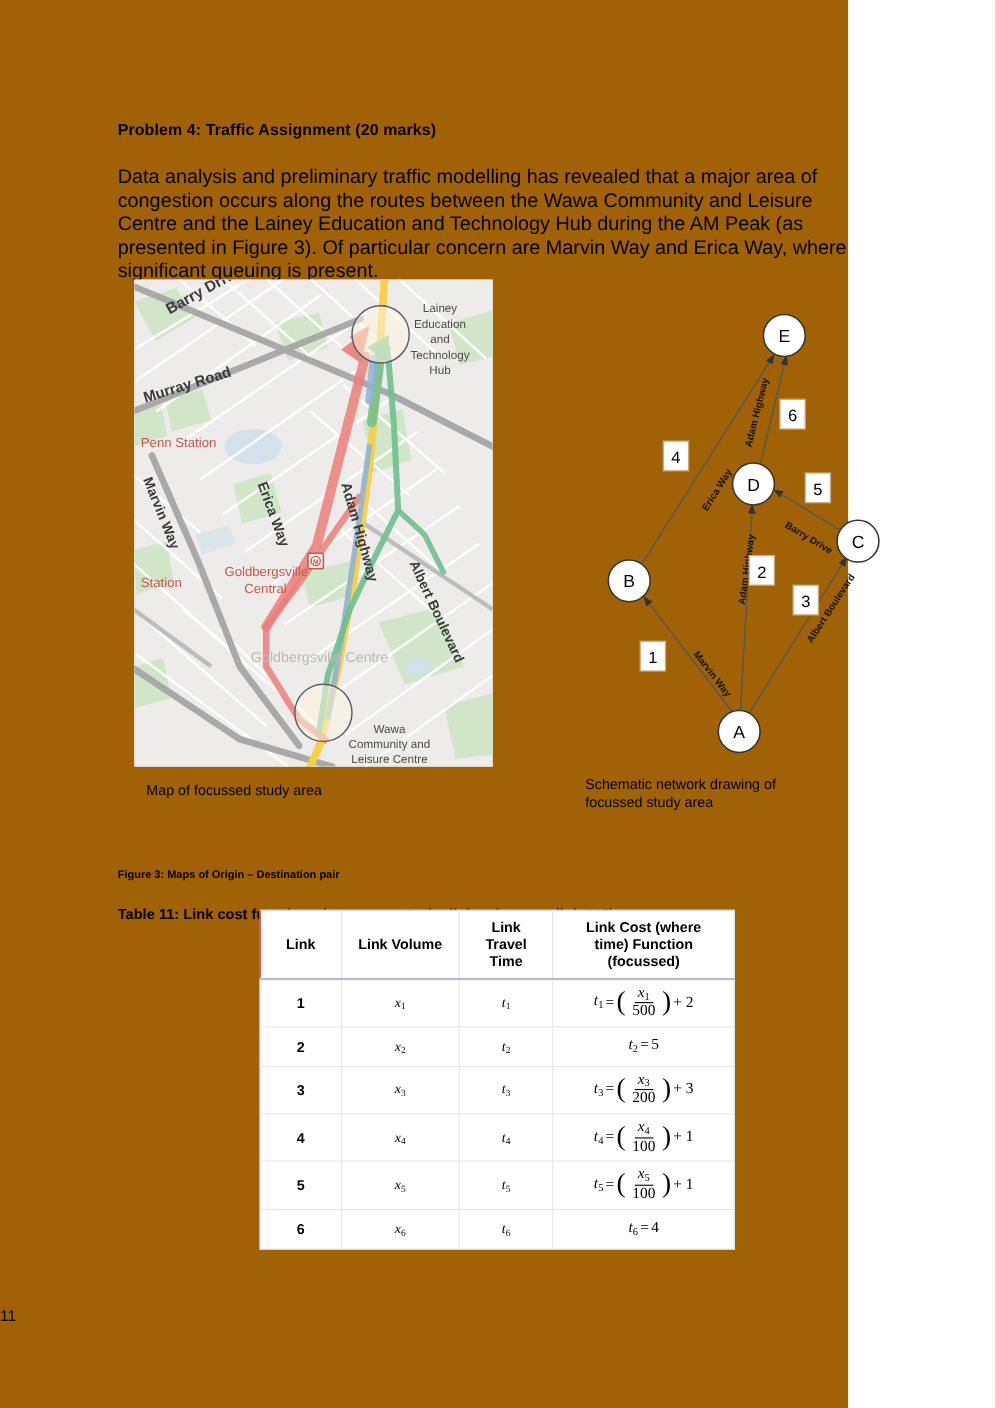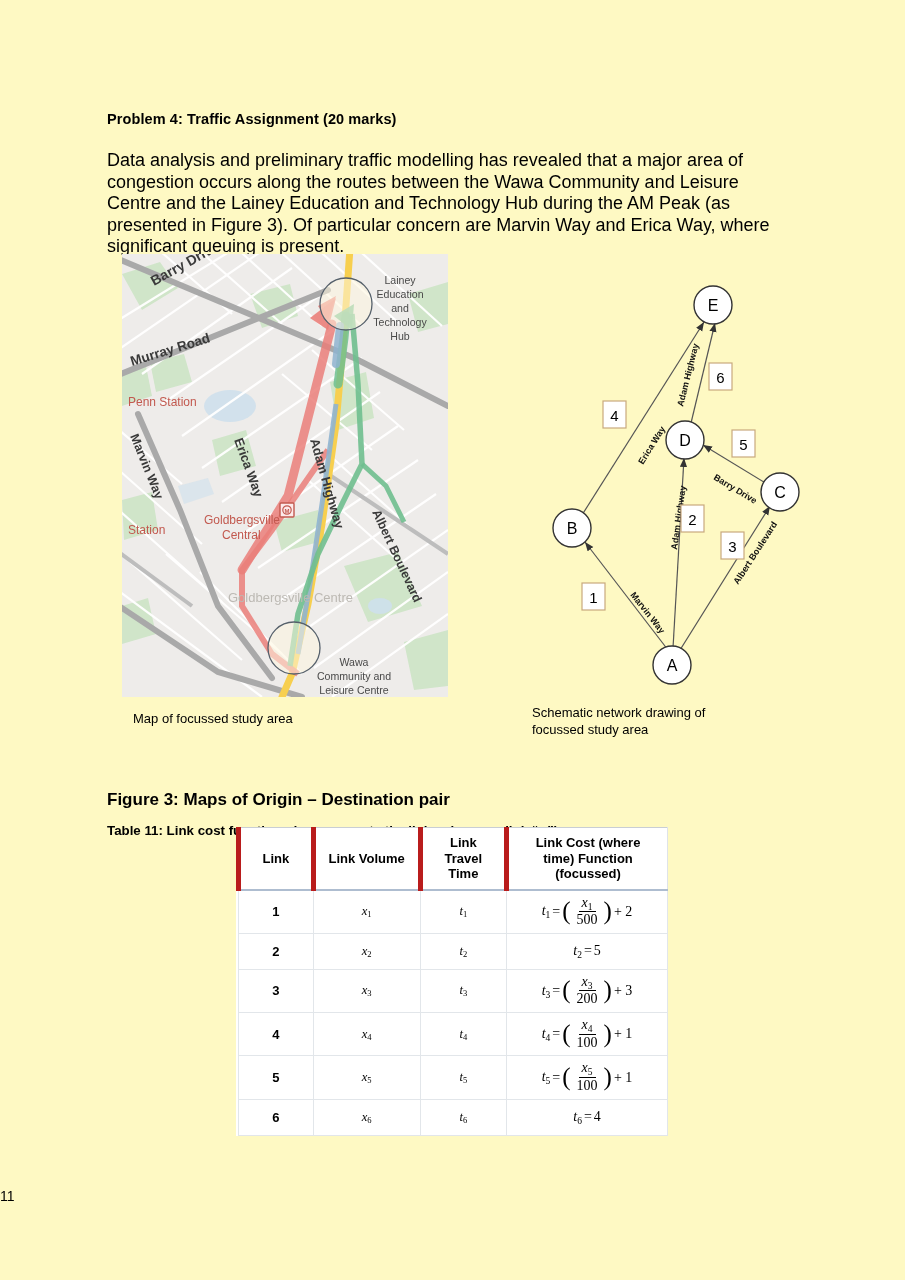--- a/index.html
+++ b/index.html
@@ -10,23 +10,23 @@
   body {
     width: 905px;
     height: 1280px;
     font-family: "Liberation Sans", sans-serif;
     color: #000000;
     position: relative;
     overflow: hidden;
   }
   .page {
     position: relative;
-    width: 905px;
+    width: 771px;
     height: 1280px;
-    background: #fef9c3;
+    background: #a16207;
   }
 
   
   .problem-title {
     position: absolute;
     left: 107px;
     top: 111px;
     font-size: 14.5px;
     font-weight: bold;
     letter-spacing: 0.1px;
@@ -52,21 +52,21 @@
     left: 532px;
     top: 704px;
     width: 220px;
     font-size: 13px;
     line-height: 17px;
   }
   .figure-label {
     position: absolute;
     left: 107px;
     top: 790px;
-    font-size: 17px;
+    font-size: 10px;
     font-weight: bold;
   }
   .table-label {
     position: absolute;
     left: 107px;
     top: 823px;
     font-size: 13.3px;
     font-weight: bold;
   }
   .closing-para {
@@ -125,21 +125,21 @@
     background: #fff;
     font-size: 12.6px;
   }
   .cost-table th {
     font-weight: bold;
     font-size: 13px;
     line-height: 15.5px;
     padding: 7px 4px;
     vertical-align: middle;
     text-align: center;
-    border-left: 5px solid #b91c1c;
+    border-left: 1px solid #b91c1c;
     border-right: 1px solid #dfe3e8;
     background: #fff;
   }
   .cost-table thead tr { border-top: 1px solid #c9ced4; }
   .cost-table thead { border-bottom: 2px solid #aebdd0; }
   .cost-table td {
     text-align: center;
     vertical-align: middle;
     padding: 5px 4px;
     border: 1px solid #e2e6ea;

